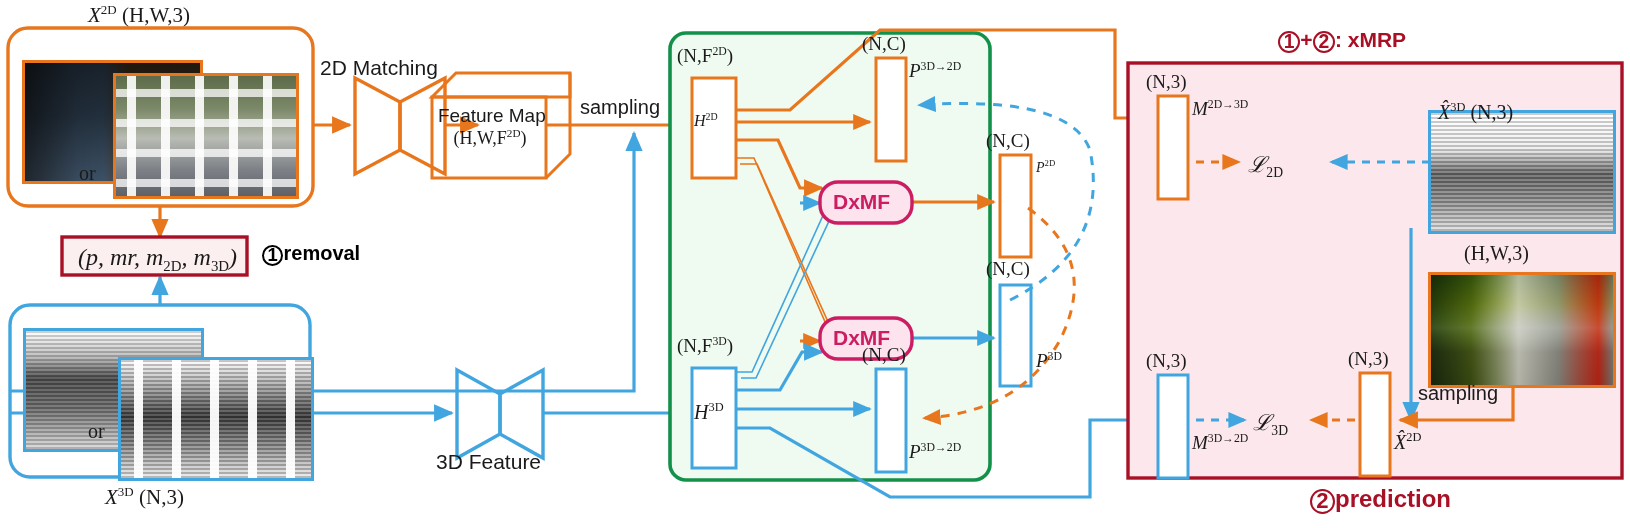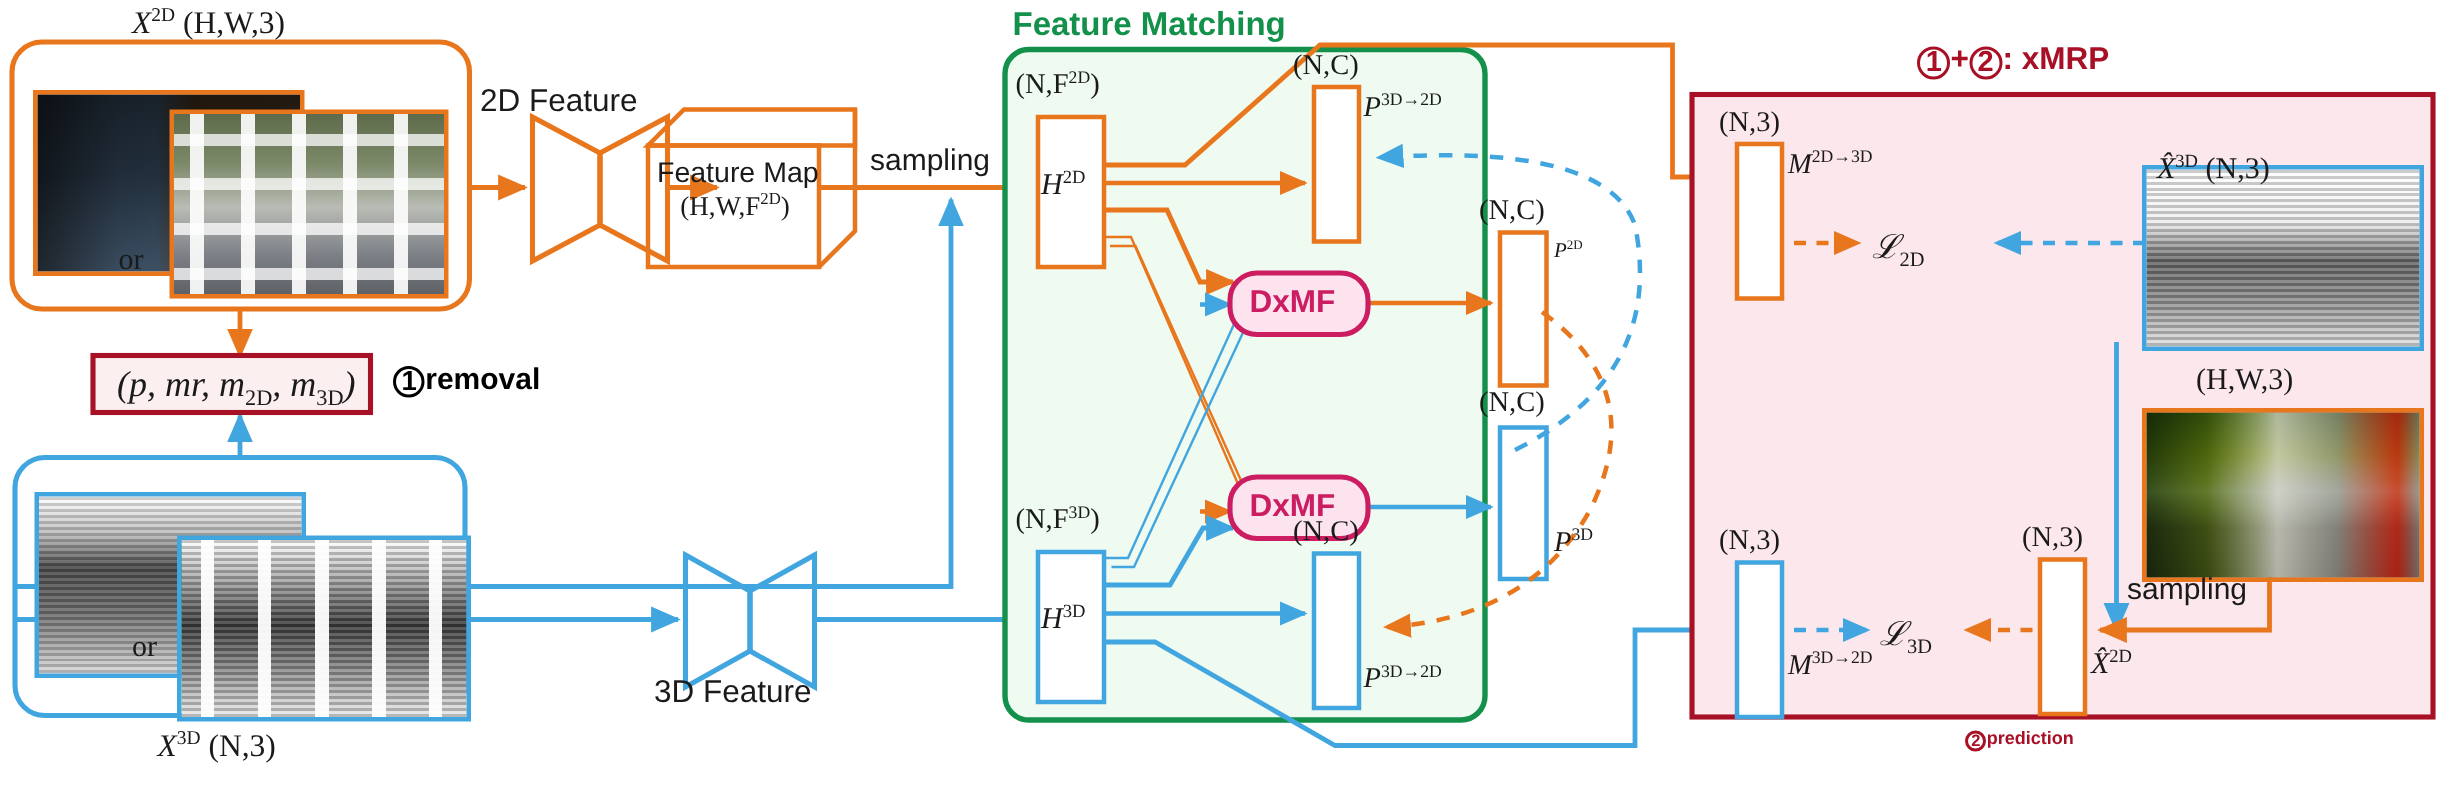--- a/index.html
+++ b/index.html
@@ -170,43 +170,42 @@
     <span>(H,W,3)</span>
   </div>
   <div class="lbl serif" style="left:79px;top:162px;font-size:20px;">or</div>
 
   <div class="lbl serif" style="left:105px;top:484px;font-size:21px;">
     <span class="mathi">X</span><sup>3D</sup>
     <span>(N,3)</span>
   </div>
   <div class="lbl serif" style="left:88px;top:420px;font-size:20px;">or</div>
 
-  <div class="lbl sans" style="left:320px;top:56px;font-size:21px;">2D Feature</div>
+  <div class="lbl sans" style="left:320px;top:56px;font-size:21px;">2D Matching</div>
   <div class="lbl sans" style="left:436px;top:450px;font-size:21px;">3D Feature</div>
 
   <div class="lbl sans" style="left:438px;top:105px;font-size:19px;width:104px;text-align:center;line-height:1.15;">
     <span>Feature Map</span><br>
     <span class="serif" style="font-size:18px;"><span>(H,W,F</span><sup>2D</sup><span>)</span></span>
   </div>
 
   <div class="lbl sans" style="left:580px;top:96px;font-size:20px;">sampling</div>
 
   <div class="lbl serif" style="left:78px;top:244px;font-size:24px;">
     <span class="mathi">(p, mr, m</span><sub>2D</sub><span class="mathi">, m</span><sub>3D</sub><span class="mathi">)</span>
   </div>
   <div class="lbl sans" style="left:262px;top:242px;font-size:20px;color:#000000;font-weight:bold;">
     <span class="circnum">1</span><span>removal</span>
   </div>
 
-  <div class="lbl sans" style="left:675px;top:3px;font-size:22px;font-weight:bold;color:#13914A;">Feature Matching</div>
 
   <div class="lbl serif" style="left:677px;top:45px;font-size:19px;text-align:center;">
     <span>(N,F</span><sup>2D</sup><span>)</span>
   </div>
-  <div class="lbl serif" style="left:694px;top:111px;font-size:20px;">
+  <div class="lbl serif" style="left:694px;top:111px;font-size:16px;">
     <span class="mathi">H</span><sup>2D</sup>
   </div>
 
   <div class="lbl serif" style="left:677px;top:335px;font-size:19px;">
     <span>(N,F</span><sup>3D</sup><span>)</span>
   </div>
   <div class="lbl serif" style="left:694px;top:400px;font-size:20px;">
     <span class="mathi">H</span><sup>3D</sup>
   </div>
 
@@ -258,17 +257,17 @@
   <div class="lbl serif" style="left:1253px;top:406px;font-size:22px;">
     <span class="mathi">ℒ</span><sub>3D</sub>
   </div>
 
   <div class="lbl serif" style="left:1348px;top:348px;font-size:19px;">(N,3)</div>
   <div class="lbl serif" style="left:1394px;top:430px;font-size:20px;">
     <span class="mathi">X̂</span><sup>2D</sup>
   </div>
   <div class="lbl sans" style="left:1418px;top:382px;font-size:20px;">sampling</div>
 
-  <div class="lbl sans" style="left:1310px;top:485px;font-size:12px;color:#A81026;font-weight:bold;">
+  <div class="lbl sans" style="left:1310px;top:485px;font-size:24px;color:#A81026;font-weight:bold;">
     <span class="circnum">2</span><span>prediction</span>
   </div>
 
 </div>
 
 </body></html>

